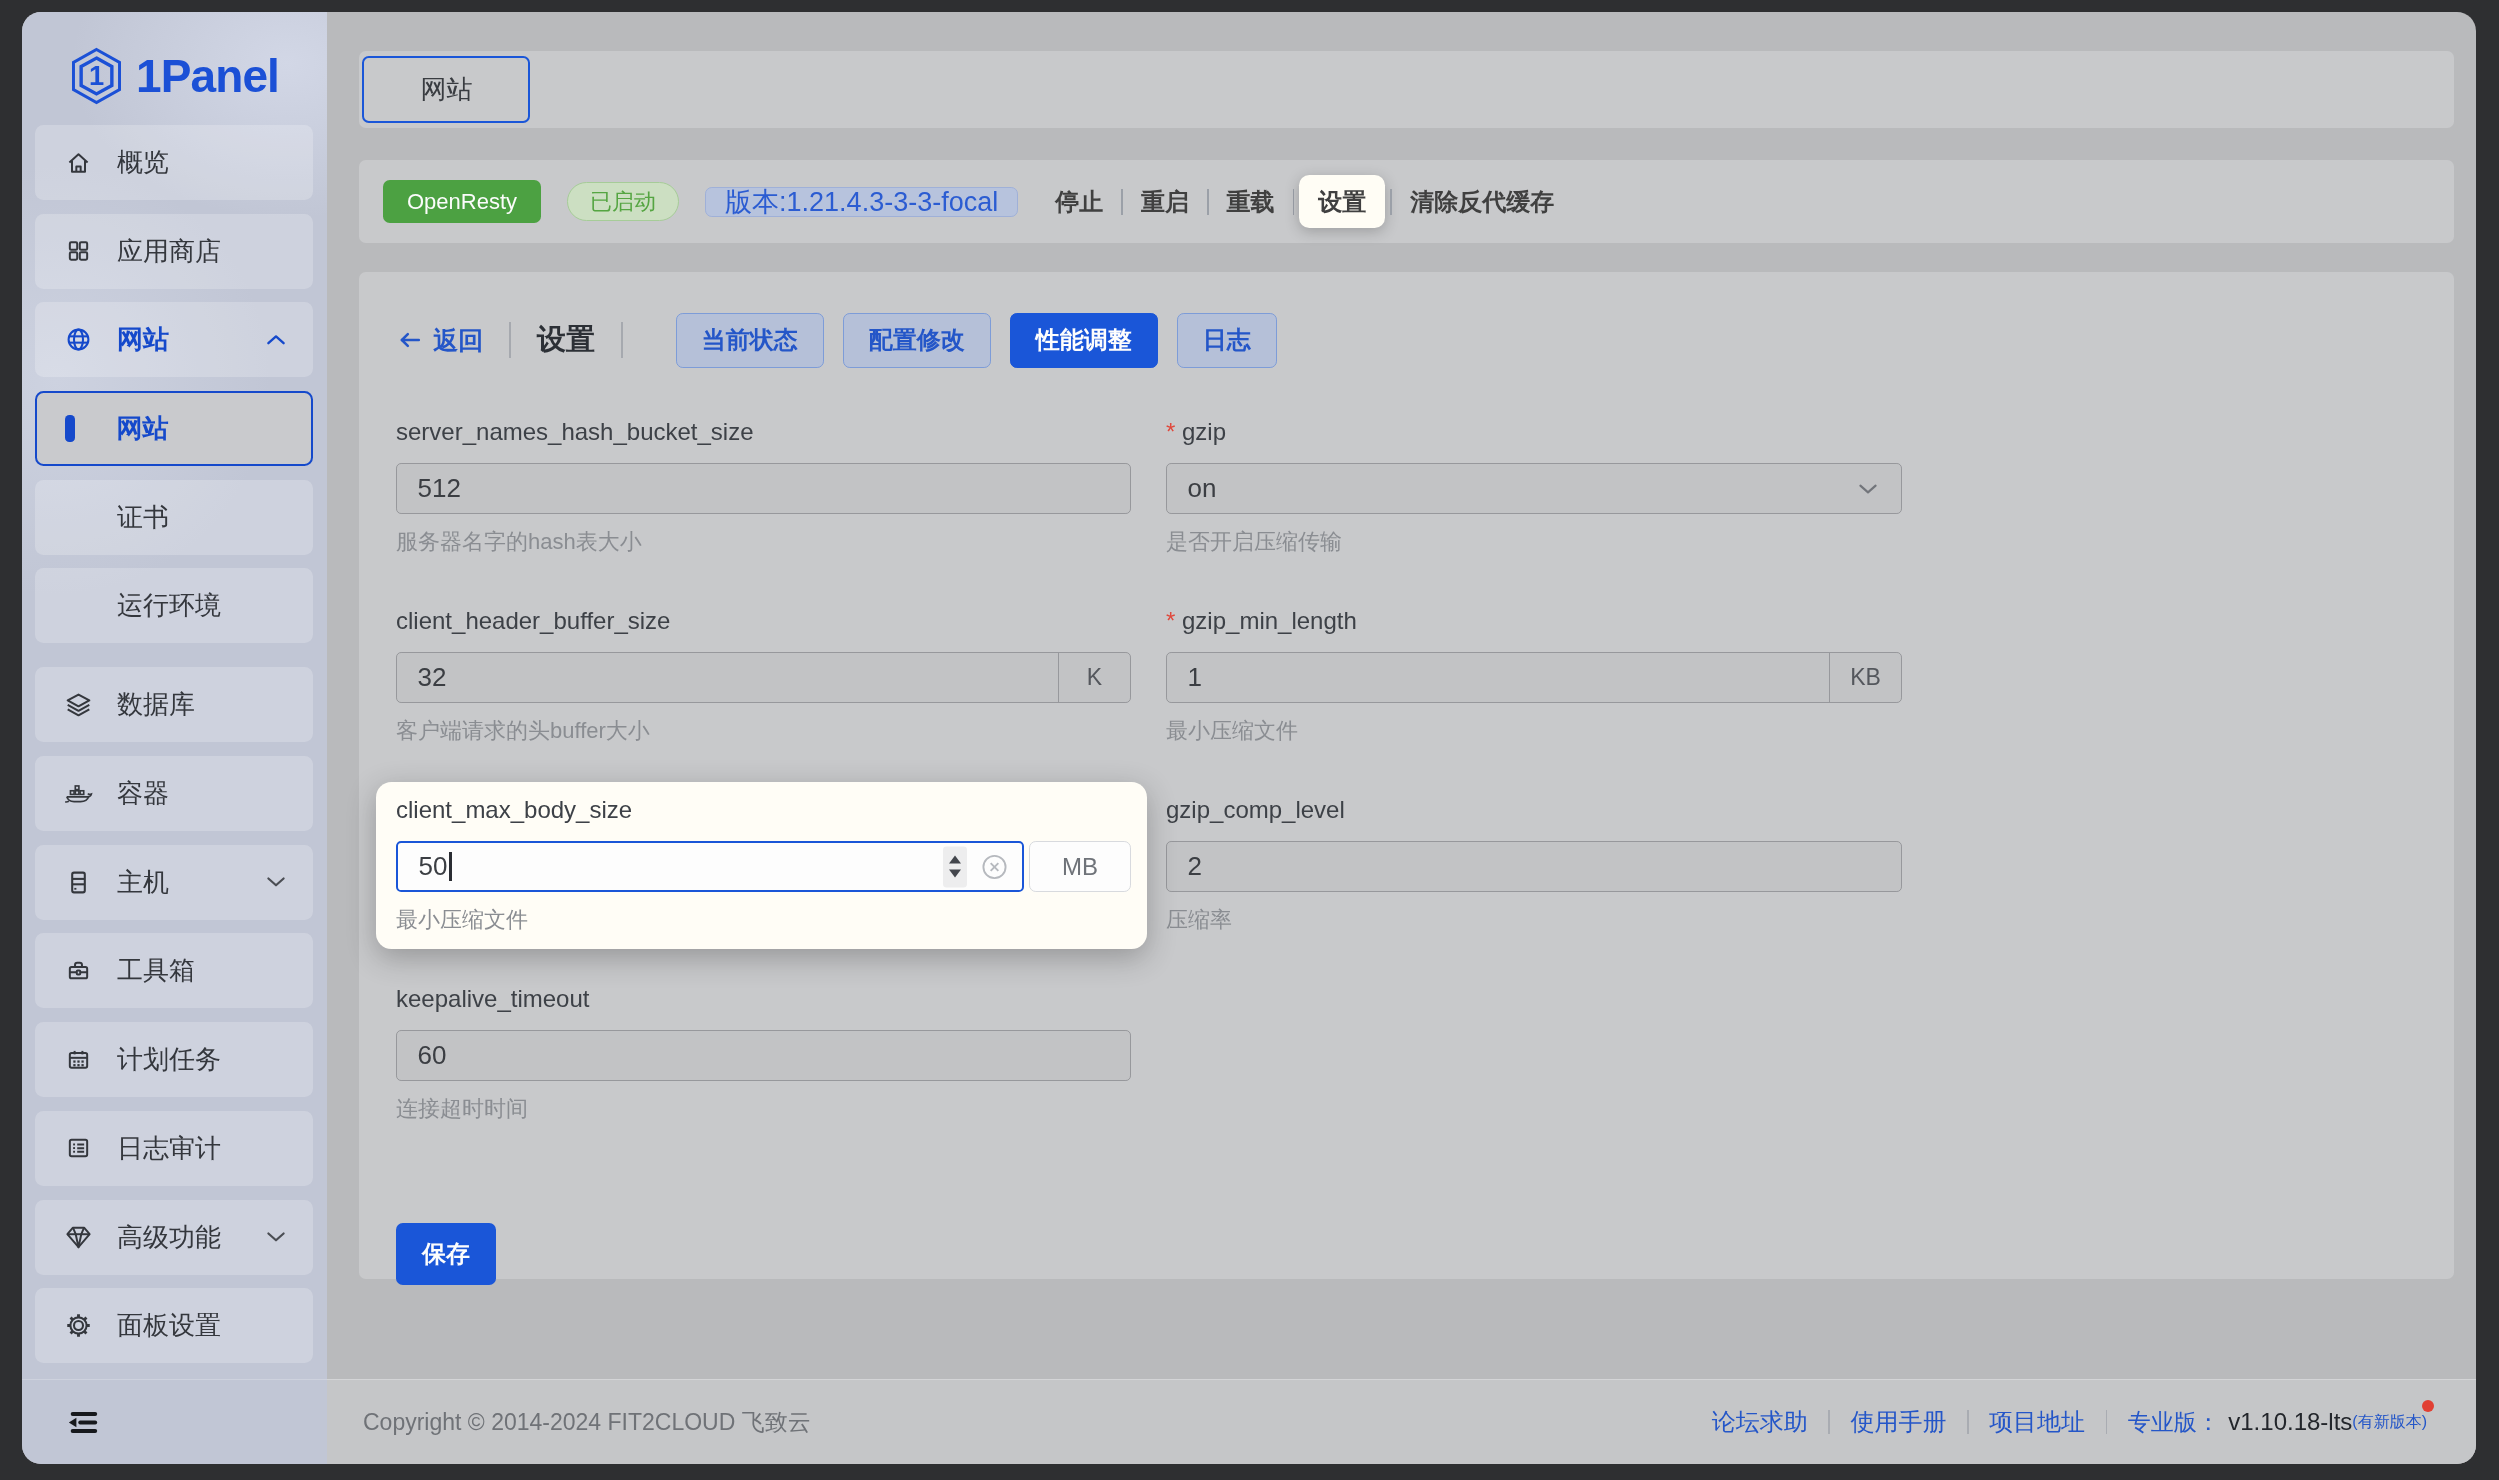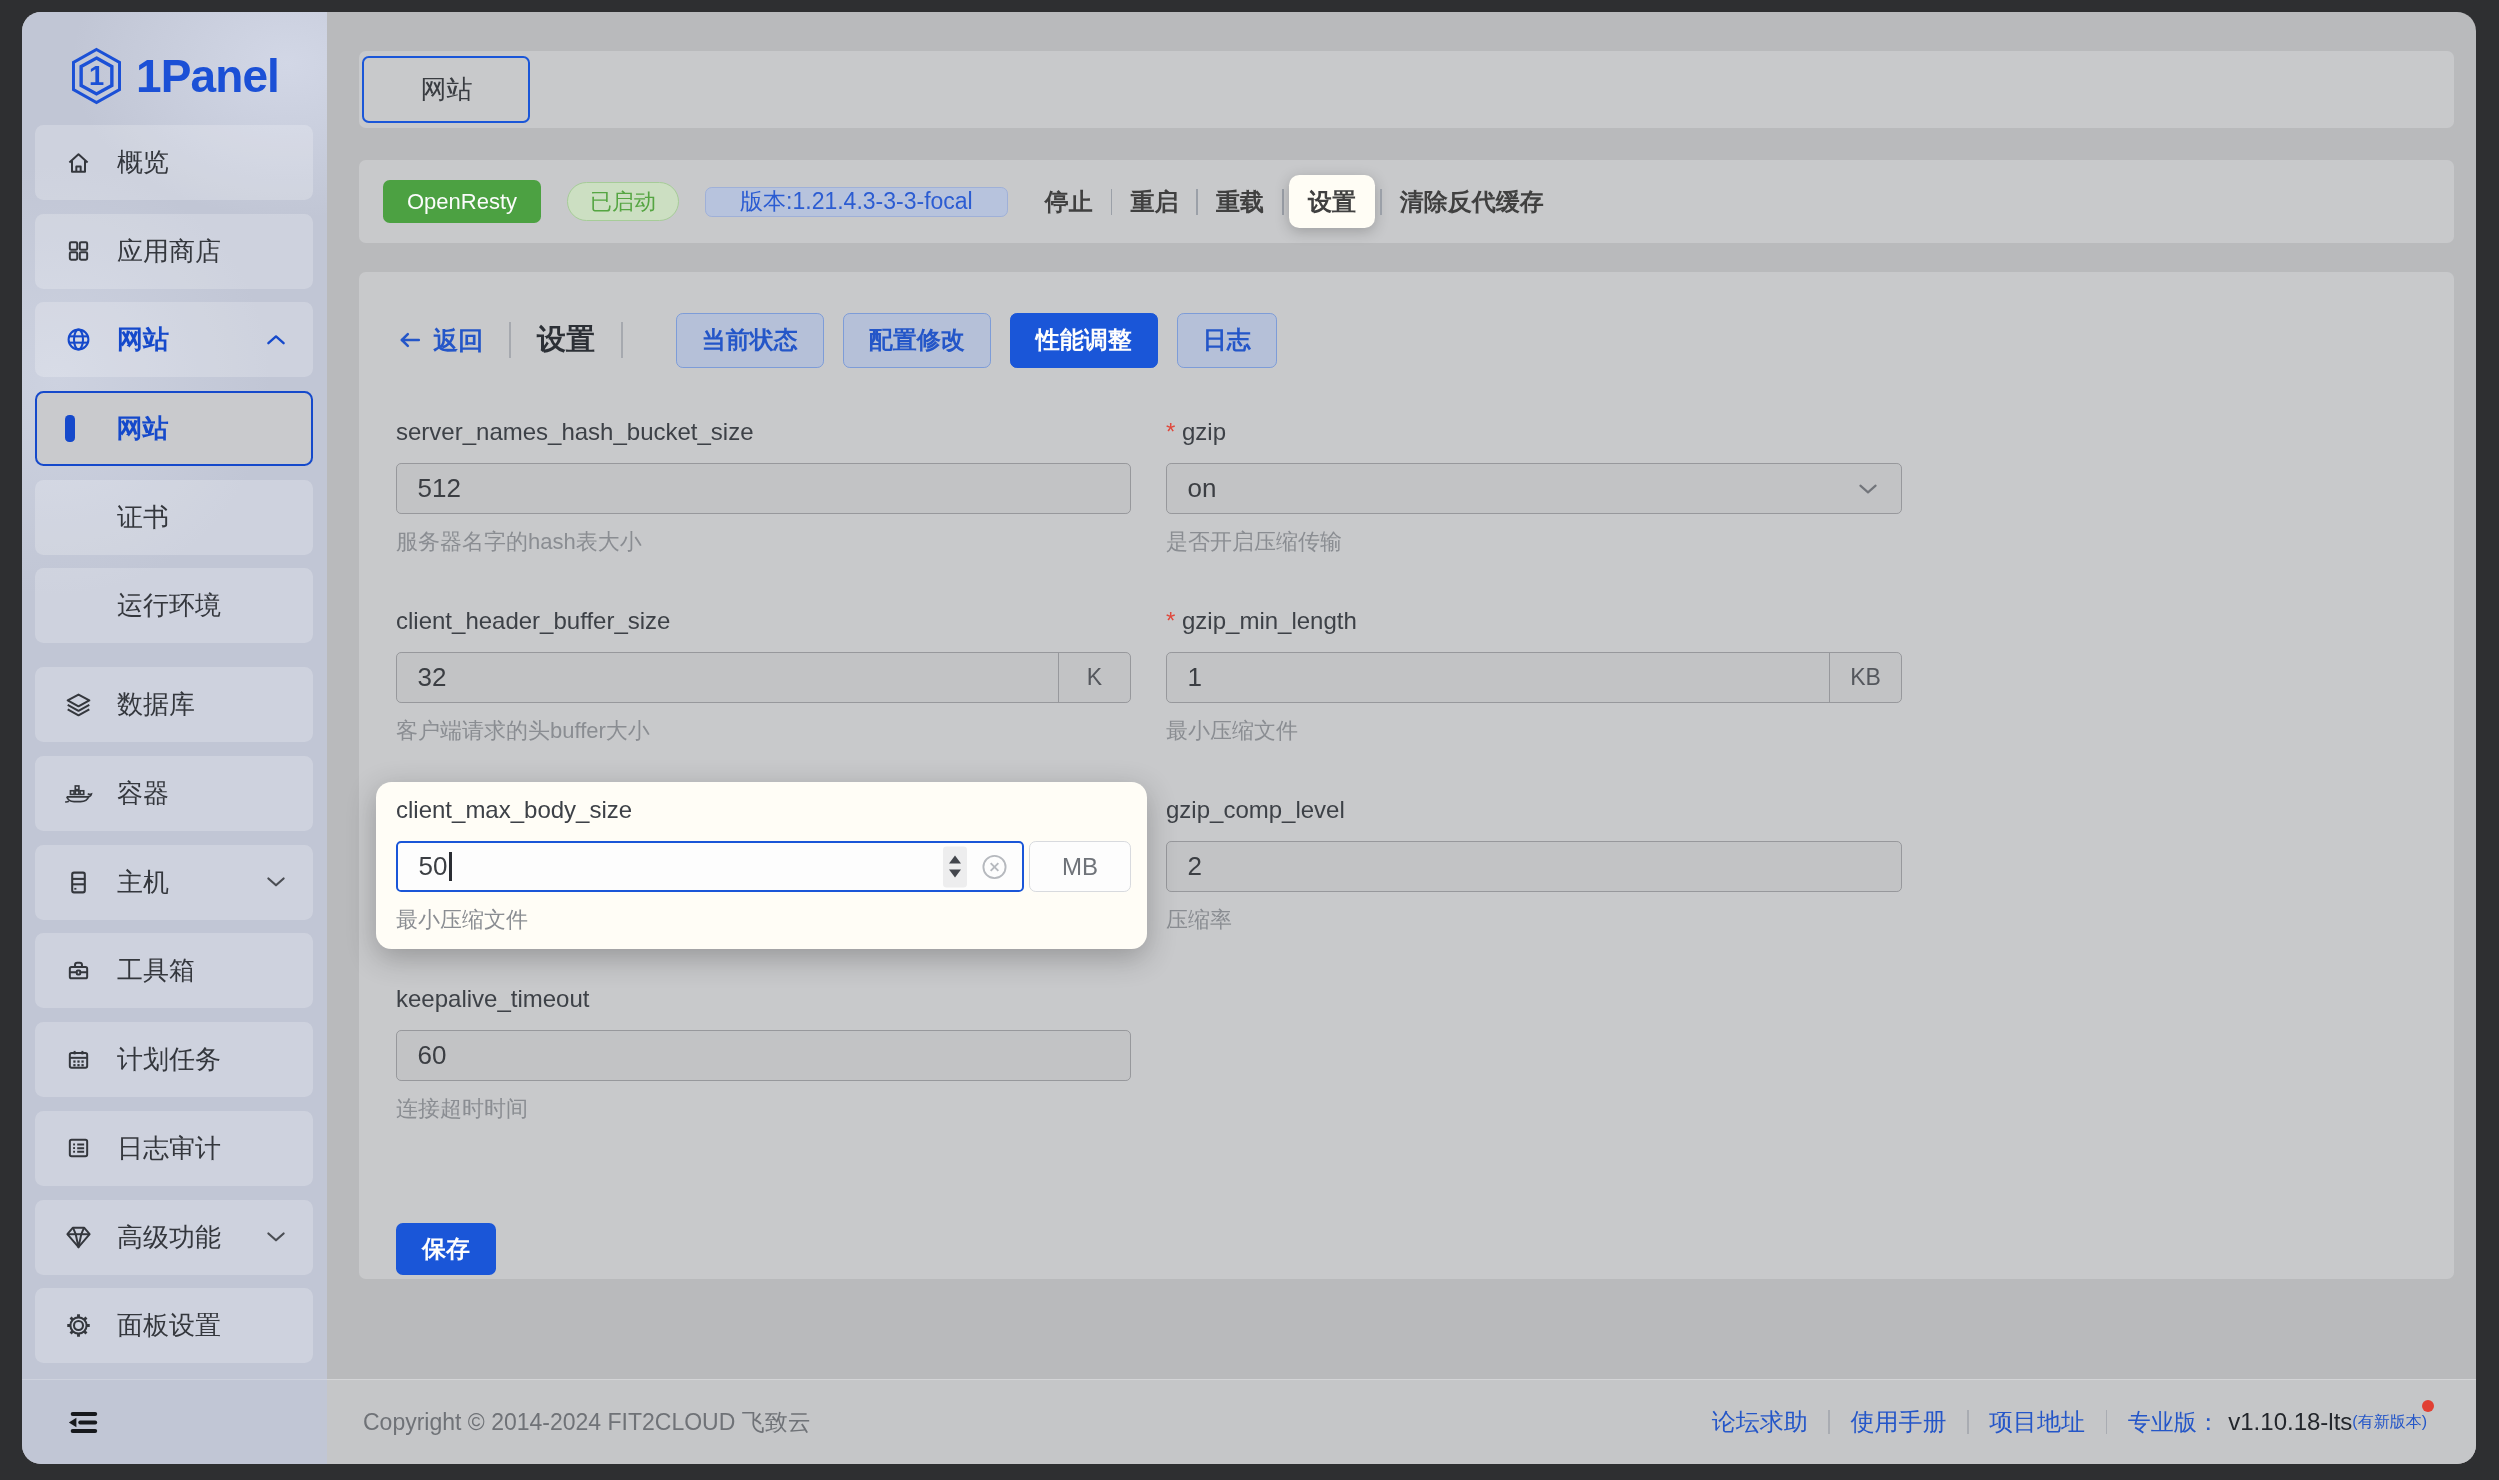--- a/index.html
+++ b/index.html
@@ -40,22 +40,22 @@
   .card { position:absolute; background:#c8c9cb; border-radius:6.8px; }
   .tab-card { left:32px; top:39px; width:2095px; height:77px; }
   .page-tab { position:absolute; left:3.4px; top:5.1px; width:168px; height:67px; border:2.6px solid #1a56d8;
               border-radius:6.8px; display:flex; align-items:center; justify-content:center;
               font-size:26px; color:#393c41; }
   .status-card { left:32px; top:148px; width:2095px; height:83px; display:flex; align-items:center; padding-left:24px; }
   .app-btn { height:43px; padding:0 24px; border-radius:6.8px; background:#4ca142; color:#fbfcfb;
              font-size:22px; display:flex; align-items:center; }
   .run-pill { height:39px; padding:0 22px; border-radius:19.7px; background:#ccdfc2; border:0.9px solid #a6cc98;
               color:#55a542; font-size:22px; display:flex; align-items:center; margin-left:26px; }
-  .ver-tag { height:30px; padding:0 34px; border-radius:6.8px; background:#b7c3dd; border:0.9px solid #9fb0d8;
-             color:#2b5cd2; font-size:23px; display:flex; align-items:center; margin-left:26px; }
+  .ver-tag { height:30px; padding:0 19px; border-radius:6.8px; background:#b7c3dd; border:0.9px solid #9fb0d8;
+             color:#2b5cd2; font-size:27px; display:flex; align-items:center; margin-left:26px; }
   .actions { display:flex; align-items:center; margin-left:19px; }
   .act { color:#404040; font-size:24px; font-weight:bold; padding:0 18px; cursor:pointer; white-space:nowrap; }
   .act-sep { width:1.7px; height:26px; background:#9ba0a8; }
   .act-spot { background:#fffdf5; border-radius:10.3px; padding:10.3px 19px; margin:0 5.1px;
               box-shadow:0 3.4px 13.7px rgba(30,30,30,0.25); }
 
   .settings-card { left:32px; top:260px; width:2095px; height:1007px; }
   .set-head { display:flex; align-items:center; margin:40px 0 0 37px; height:56px; }
   .back { display:flex; align-items:center; gap:10.3px; color:#2456c8; font-size:25px; font-weight:bold; cursor:pointer; }
   .vsep { width:1.7px; height:36px; background:#a6a9af; margin:0 26px; }
@@ -87,21 +87,21 @@
              background:#ededee; border-radius:3.4px; display:flex; flex-direction:column;
              align-items:center; justify-content:center; gap:6px; cursor:pointer; }
   .tri-up { width:0; height:0; border-left:6.8px solid transparent; border-right:6.8px solid transparent;
             border-bottom:8.5px solid #43464c; }
   .tri-dn { width:0; height:0; border-left:6.8px solid transparent; border-right:6.8px solid transparent;
             border-top:8.5px solid #43464c; }
   .clear { position:absolute; right:13.7px; top:50%; transform:translateY(-50%); cursor:pointer; display:flex; }
   .mbbox { width:103px; margin-left:4.3px; border:1.7px solid #d8dade; border-radius:6.8px; background:#fdfdfd;
            display:flex; align-items:center; justify-content:center; font-size:24px; color:#6f7379; }
 
-  .save-btn { margin:49px 0 0 37px; width:100px; height:52px; border-radius:6.8px; background:#1a56d8;
+  .save-btn { margin:49px 0 0 37px; width:100px; height:62px; border-radius:6.8px; background:#1a56d8;
               color:#fdfdfd; font-size:24px; font-weight:bold; display:flex; align-items:center;
               justify-content:center; cursor:pointer; }
 
   
   .footer { position:absolute; left:305px; right:0; bottom:0; height:85px; background:#c5c6c8;
             border-top:0.9px solid #d4d5d7; display:flex; align-items:center; justify-content:space-between;
             padding:0 49px 0 36px; }
   .copyright { font-size:23px; color:#6f7277; }
   .foot-right { display:flex; align-items:center; }
   .flink { color:#2456c8; font-size:24px; padding:0 20.5px; cursor:pointer; white-space:nowrap; }

